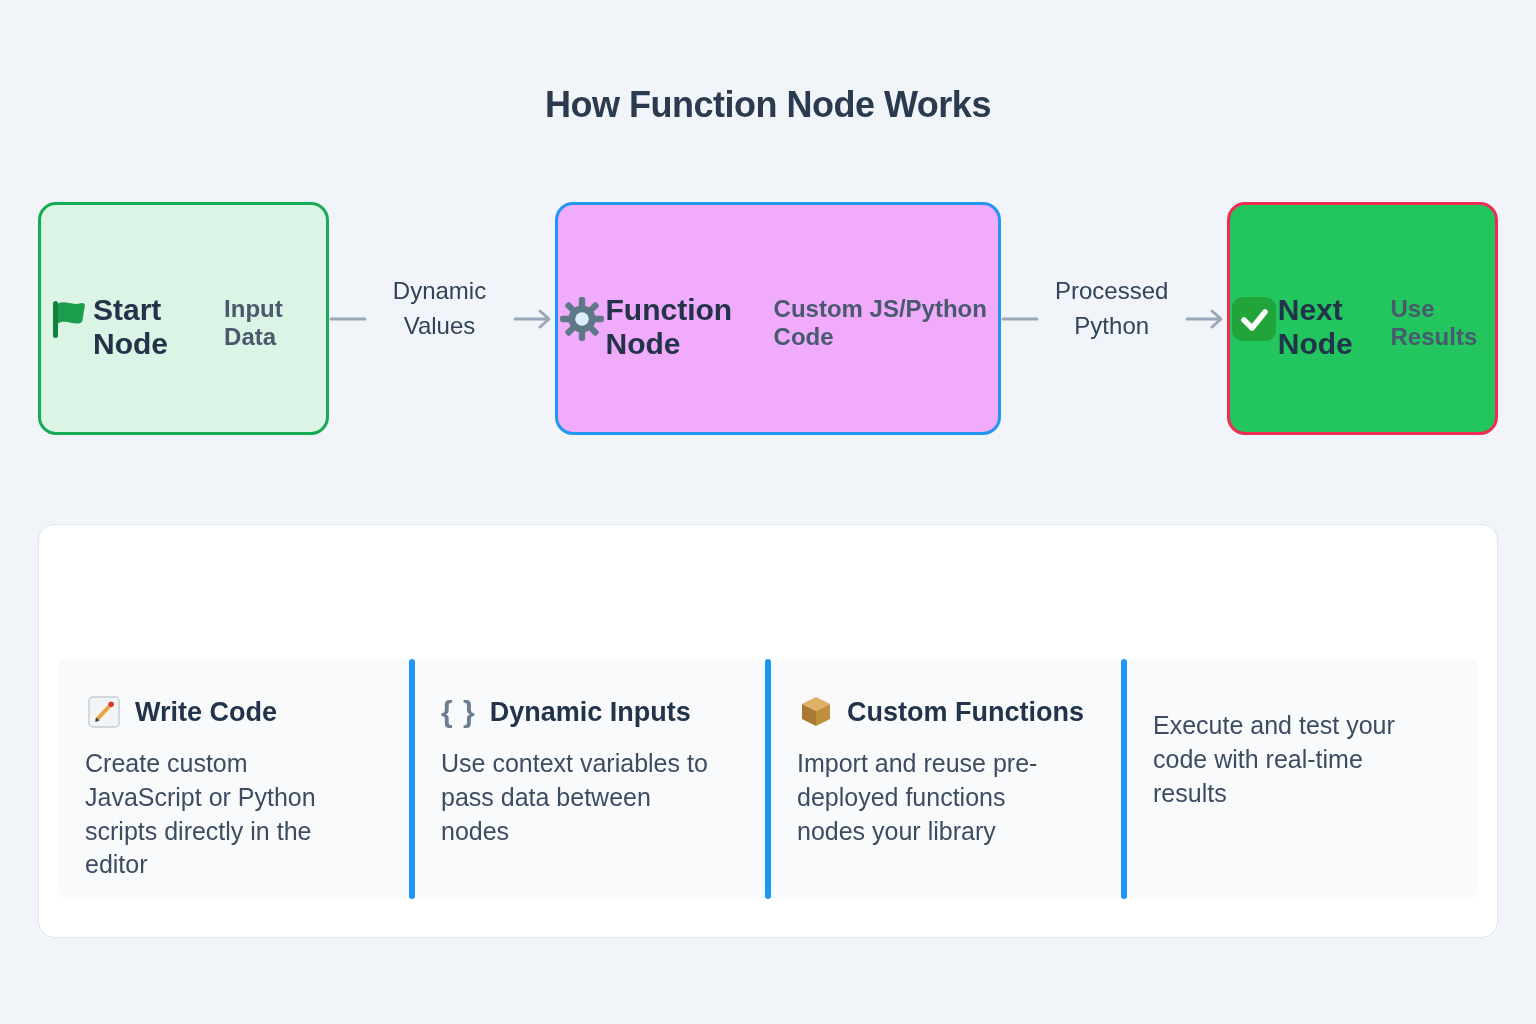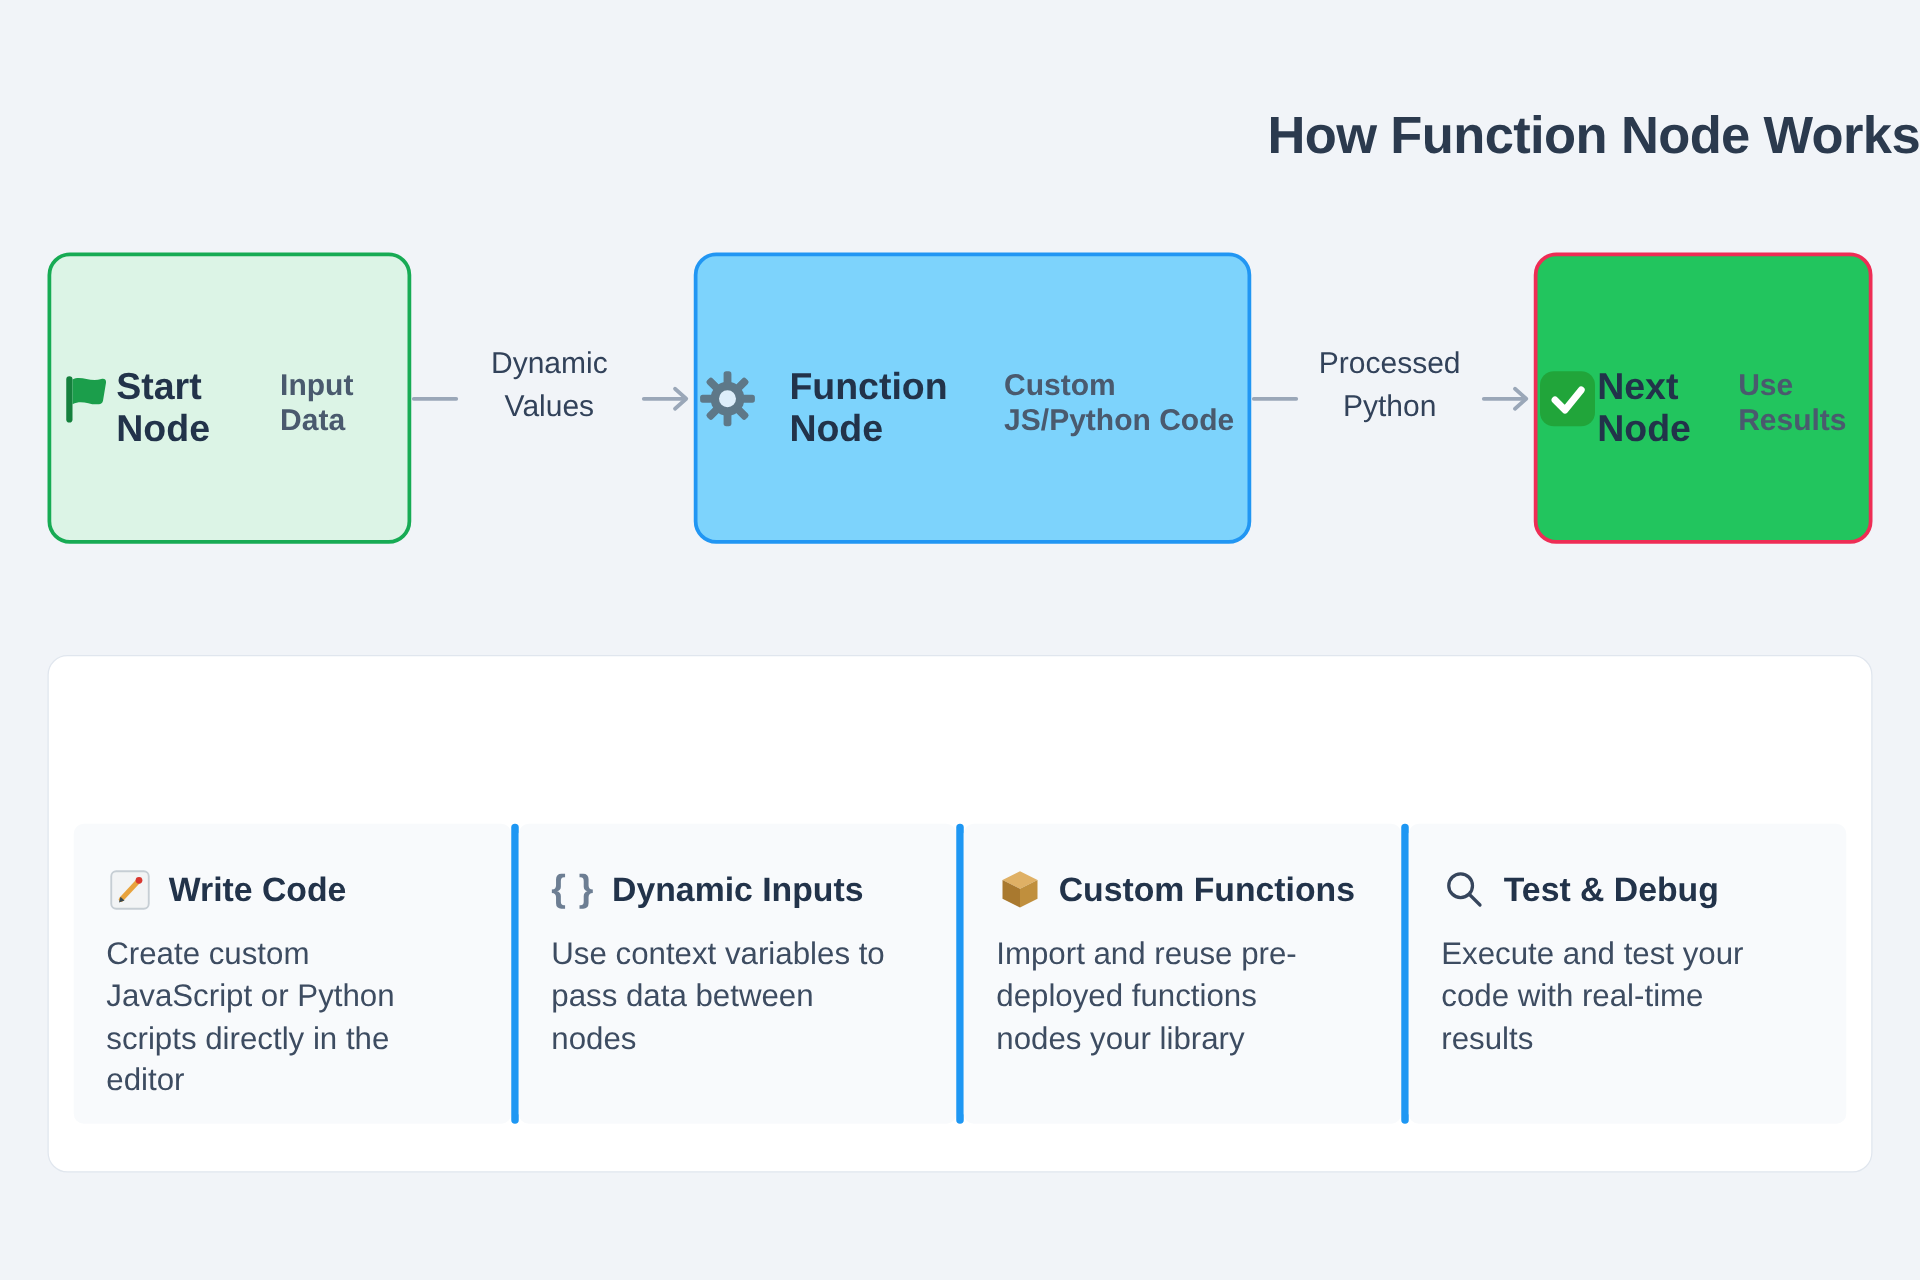--- a/index.html
+++ b/index.html
@@ -7,39 +7,39 @@
     width:1536px;height:1024px;overflow:hidden;
     background:#f1f4f8;
     font-family:"Liberation Sans", sans-serif;
     color:#22334a;
   }
   .page{width:1536px;height:1024px;position:relative;}
 
   
   h1.title{
     margin:0;padding-top:84px;height:58px;
-    text-align:right;
-    font-size:42px;font-weight:700;letter-spacing:-0.5px;
+    text-align:center;
+    font-size:36px;font-weight:700;letter-spacing:-0.5px;
     color:#2b3a4e;
   }
 
   
   .flow{
     margin-top:60px;
     padding:0 38px;
     height:233px;
     display:flex;align-items:stretch;
   }
   .node{
     box-sizing:border-box;height:233px;border-radius:18px;
     border:3px solid;display:flex;flex-direction:row;
     align-items:center;justify-content:center;
   }
   .node-start{width:302px;background:#dcf4e6;border-color:#17ab54;}
-  .node-function{width:464px;background:#7dd3fc;border-color:#2196f3;gap:26px;}
+  .node-function{width:464px;background:#f0abfc;border-color:#2196f3;}
   .node-next{width:282px;background:#22c55e;border-color:#ee2d55;}
   .node-icon{height:56px;display:flex;align-items:center;justify-content:center;}
   .node-title{margin-top:16px;font-size:30px;font-weight:700;color:#22334a;}
   .node-sub{margin-top:8px;font-size:24px;color:#4a5a6e;font-weight:bold;}
 
   .connector{
     flex:1;display:flex;align-items:center;justify-content:center;gap:10px;
   }
   .connector-label{
     width:126px;text-align:center;
@@ -194,28 +194,19 @@
             </svg>
           </span>
           <span class="f-title">Custom Functions</span>
         </div>
         <p class="f-body">Import and reuse pre-deployed functions nodes your library</p>
       </div>
 
       <div class="vbar"></div>
 
       <div class="feature">
-        <div class="feature-head">
-          <span class="f-icon">
-            <svg width="36" height="36" viewBox="0 0 36 36">
-              <circle cx="14.5" cy="14.5" r="9.5" fill="none" stroke="#36455c" stroke-width="2.6"></circle>
-              <line x1="21.8" y1="21.8" x2="30" y2="30" stroke="#36455c" stroke-width="2.6" stroke-linecap="round"></line>
-            </svg>
-          </span>
-          <span class="f-title">Test &amp; Debug</span>
-        </div>
         <p class="f-body">Execute and test your code with real-time results</p>
       </div>
 
     </div>
   </div>
 
 </div>
 
 </body></html>

